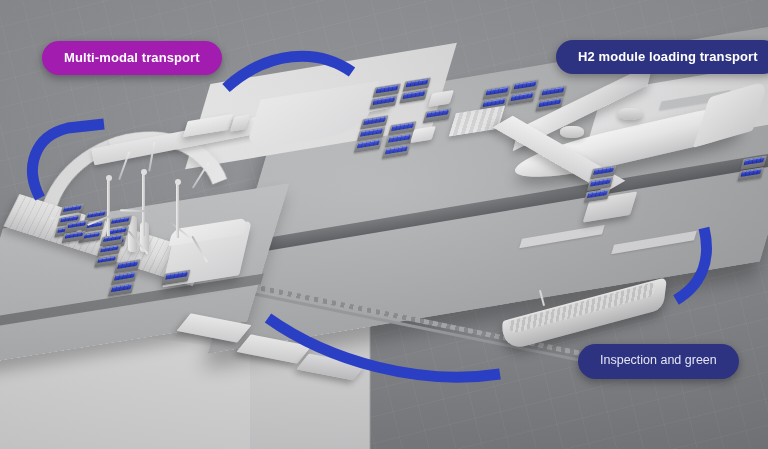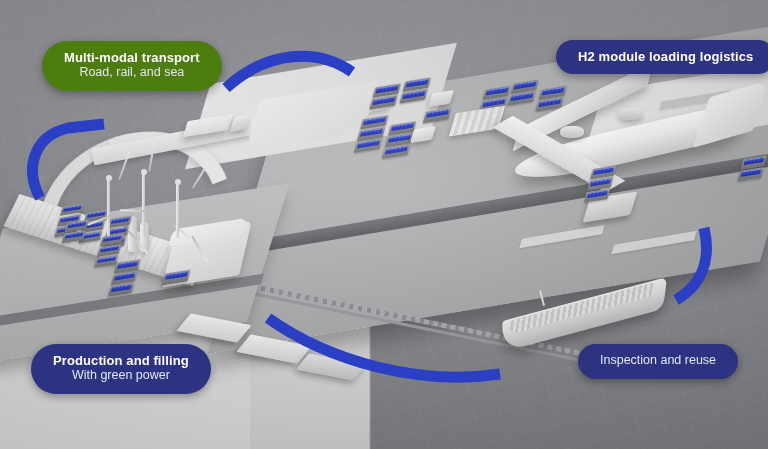--- a/index.html
+++ b/index.html
@@ -327,31 +327,26 @@
       <polygon points="636,286 682,300 650,320" fill="#2B3FC4"></polygon>
     </g>
 
     <g>
       <path d="M500,374 C420,386 330,362 268,318" stroke="#2B3FC4" stroke-width="11" fill="none"></path>
       <polygon points="282,330 222,292 258,300" fill="#2B3FC4"></polygon>
       <polygon points="224,292 252,338 276,312" fill="#2B3FC4"></polygon>
     </g>
   </svg>
 
-  <div class="badge" style="left:42px;top:41px;background:#4d7c0f;">
+  <div class="badge" style="left:42px;top:41px;background:#a21caf;">
     <div class="t1">Multi-modal transport</div>
-    <div class="t2">Road, rail, and sea</div>
   </div>
 
   <div class="badge" style="left:556px;top:40px;background:#2D3380;">
-    <div class="t1">H2 module loading logistics</div>
-  </div>
-
-  <div class="badge" style="left:31px;top:344px;background:#2D3380;">
-    <div class="t1">Production and filling</div>
-    <div class="t2">With green power</div>
-  </div>
+    <div class="t1">H2 module loading transport</div>
+  </div>
+
 
   <div class="badge" style="left:578px;top:344px;background:#2D3380;">
-    <div class="t2">Inspection and reuse</div>
+    <div class="t2">Inspection and green</div>
   </div>
 
 </div>
 
 </body></html>

